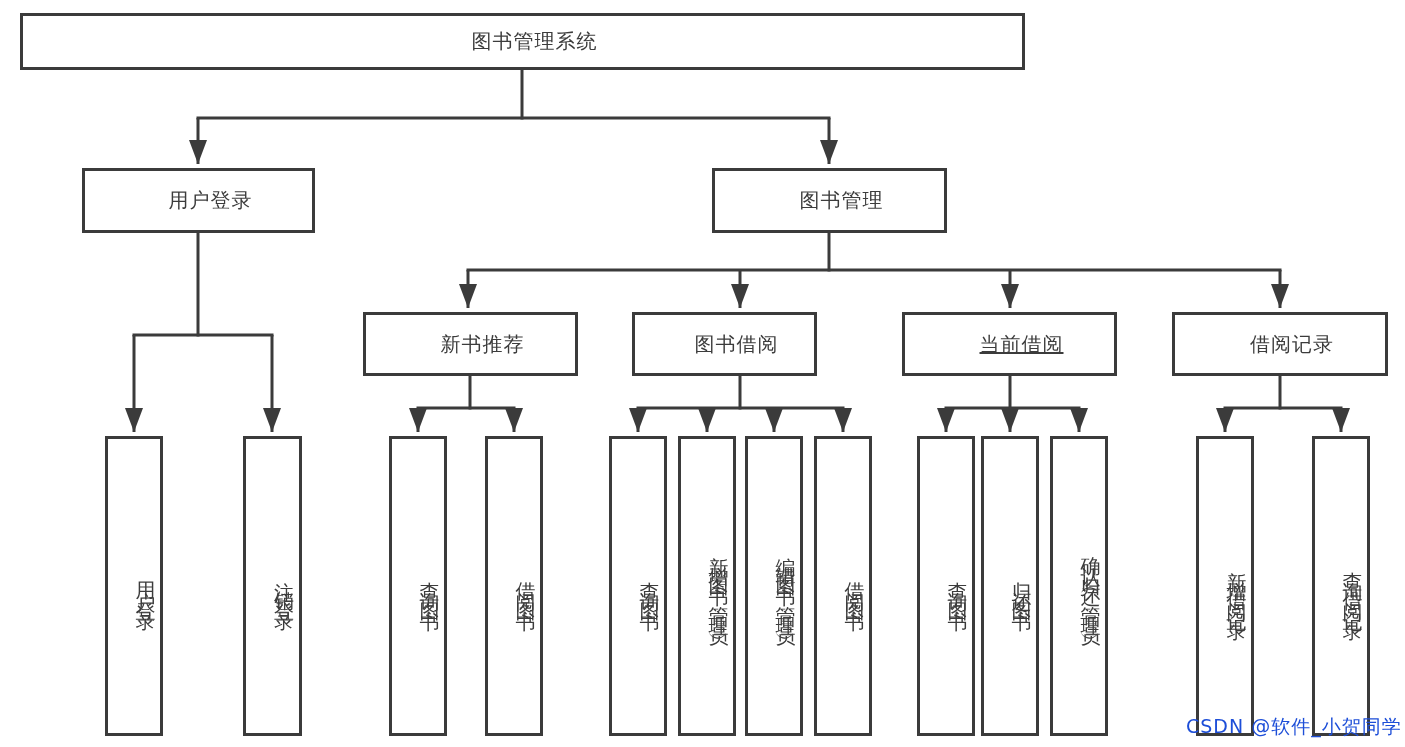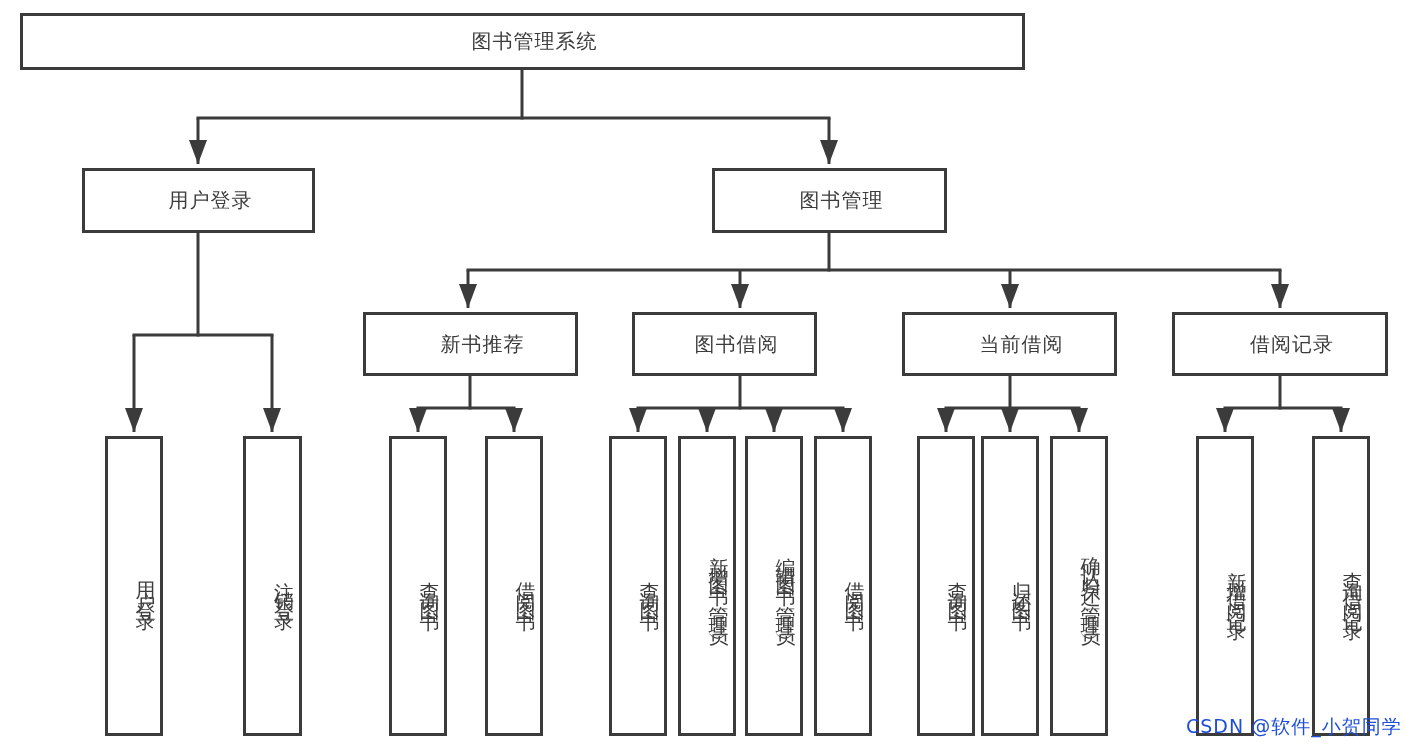--- a/index.html
+++ b/index.html
@@ -127,21 +127,21 @@
   <div class="box" style="left:712px; top:168px; width:235px; height:65px;">
     <span>图书管理</span>
   </div>
 
   <div class="box" style="left:363px; top:312px; width:215px; height:64px;">
     <span>新书推荐</span>
   </div>
   <div class="box" style="left:632px; top:312px; width:185px; height:64px;">
     <span>图书借阅</span>
   </div>
-  <div class="box" style="left:902px; top:312px; width:215px; height:64px;">
+  <div class="box" style="left:902px; top:312px; width:215px; height:64px;text-decoration:underline;">
     <span>当前借阅</span>
   </div>
   <div class="box" style="left:1172px; top:312px; width:216px; height:64px;">
     <span>借阅记录</span>
   </div>
 
   <div class="box vbox" style="left:105px; top:436px; width:58px; height:300px;">
     <span>用户登录</span>
   </div>
   <div class="box vbox" style="left:243px; top:436px; width:59px; height:300px;">

